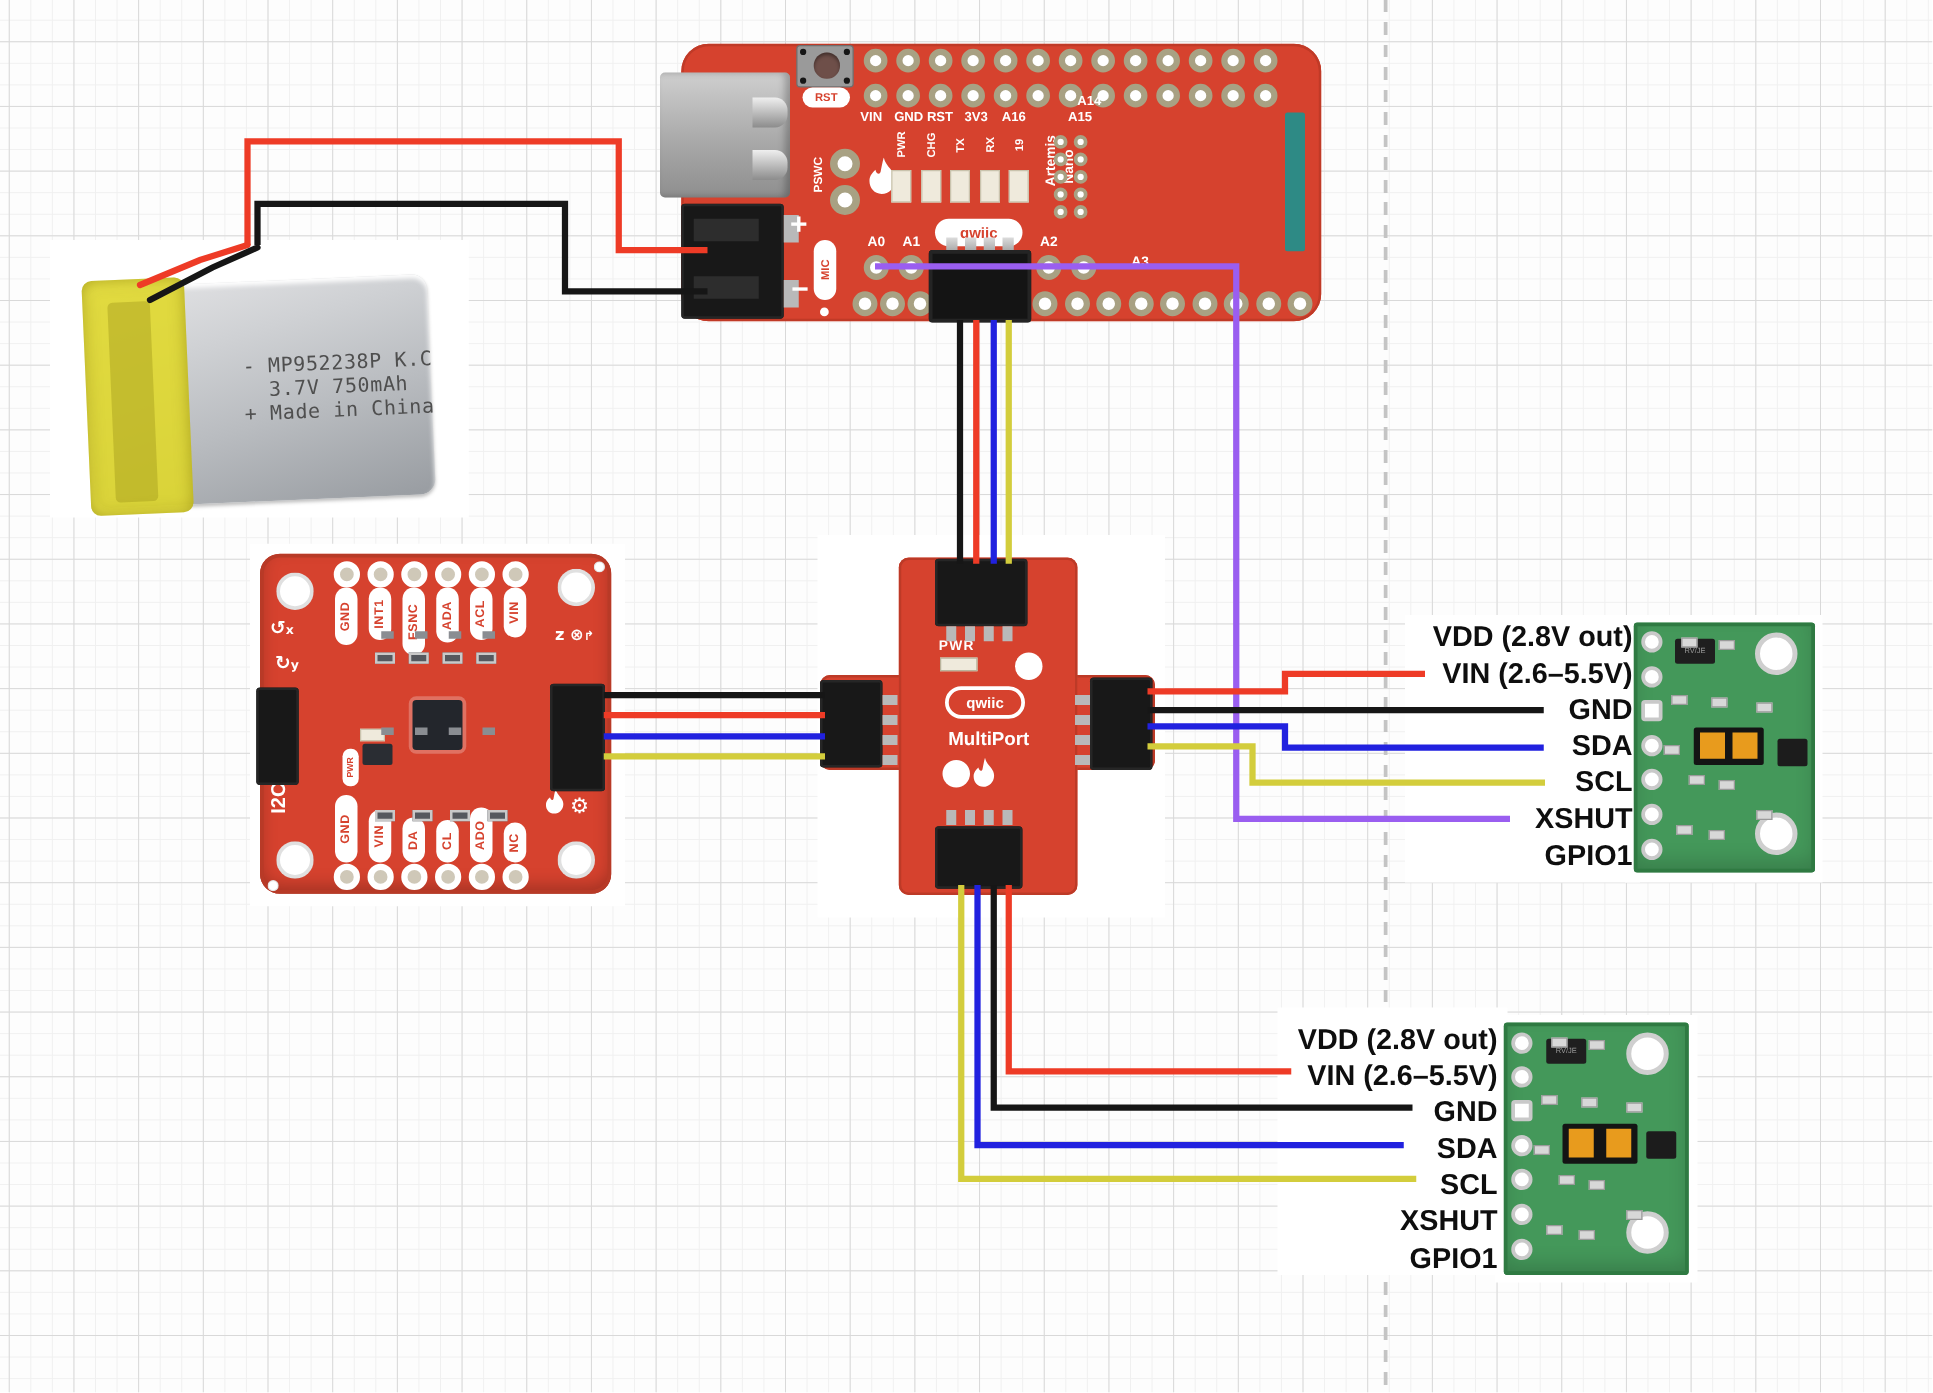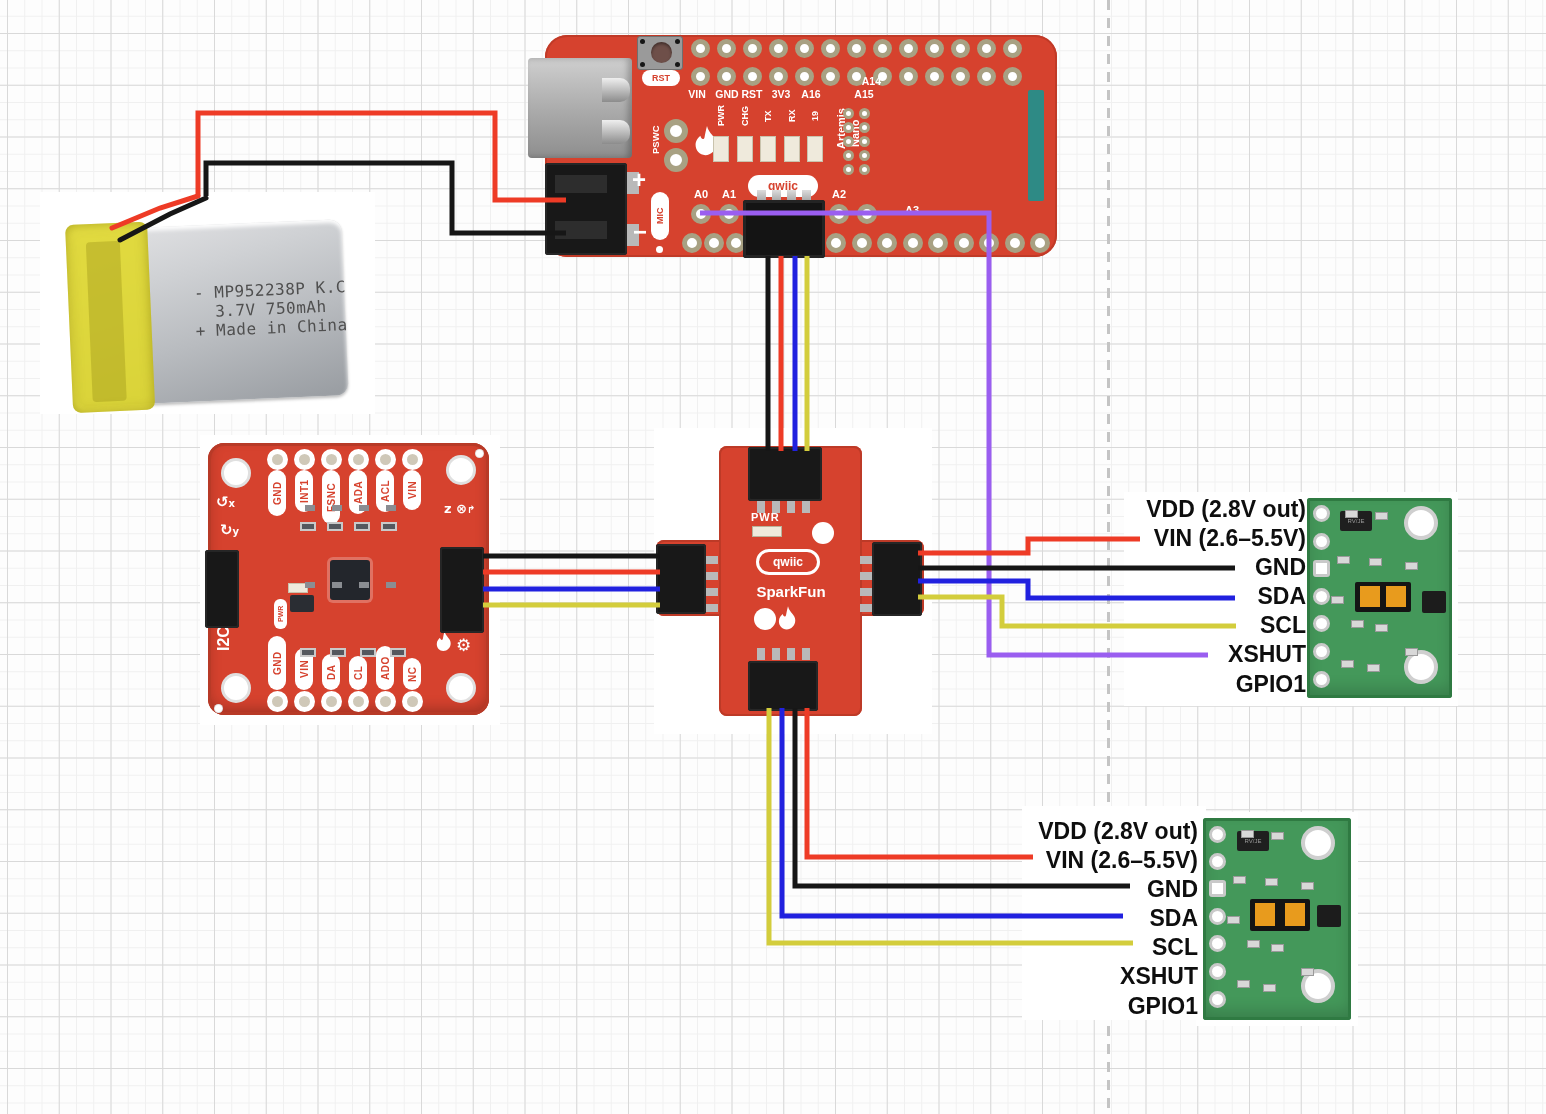--- a/index.html
+++ b/index.html
@@ -121,21 +121,21 @@
   <div class="panel" style="left:654px;top:428px;width:278px;height:306px;"></div>
   <div class="board" style="left:654px;top:428px;width:278px;height:306px;">
     <div class="abs" style="left:2px;top:112px;width:268px;height:76px;background:#d6422e;border-radius:8px;box-shadow:inset 0 0 0 2px #bd3a27;"></div>
     <div class="abs" style="left:65px;top:18px;width:143px;height:270px;background:#d6422e;border-radius:8px;box-shadow:inset 0 0 0 2px #bd3a27;"></div>
     <div class="abs" style="left:158px;top:94px;width:22px;height:22px;border-radius:50%;background:#fff;"></div>
     <div class="abs" style="left:100px;top:180px;width:22px;height:22px;border-radius:50%;background:#fff;"></div>
     <div class="abs wlab" style="left:97px;top:83px;font-size:11px;letter-spacing:1px;">PWR</div>
     <div class="abs" style="left:98px;top:98px;width:30px;height:11px;background:#efeadc;border:1px solid #b9b39b;"></div>
     <div class="abs" style="left:102px;top:121px;width:64px;height:26px;border:3px solid #fff;border-radius:14px;text-align:center;
                 font-size:12px;line-height:21px;font-weight:bold;color:#fff;">qwiic</div>
-    <div class="abs wlab" style="left:96px;top:155px;width:82px;text-align:center;font-size:15px;">SparkFun</div>
+    <div class="abs wlab" style="left:96px;top:155px;width:82px;text-align:center;font-size:15px;">MultiPort</div>
     <div class="flame abs" style="left:124px;top:178px;">
       <svg class="flm" width="20" height="26" viewBox="0 0 22 28">
           <path fill="#fff" d="M11 0 C12.5 7 19 9 19 15.5 C19 21.5 14.5 25.5 9.5 25.5 C4.5 25.5 1 21.5 1 16.5 C1 12.5 3.5 10.3 5.2 8.6 C5.6 11.4 8.2 12.4 8.8 10 C9.4 7 10 3.5 11 0 Z"></path>
         </svg>
     </div>
   </div>
   <div class="connector g" style="left:748px;top:447px;width:74px;height:54px;"></div>
   <div class="connector g" style="left:748px;top:661px;width:70px;height:50px;"></div>
   <div class="connector g" style="left:656px;top:544px;width:50px;height:70px;"></div>
   <div class="connector g" style="left:872px;top:542px;width:50px;height:74px;"></div>

